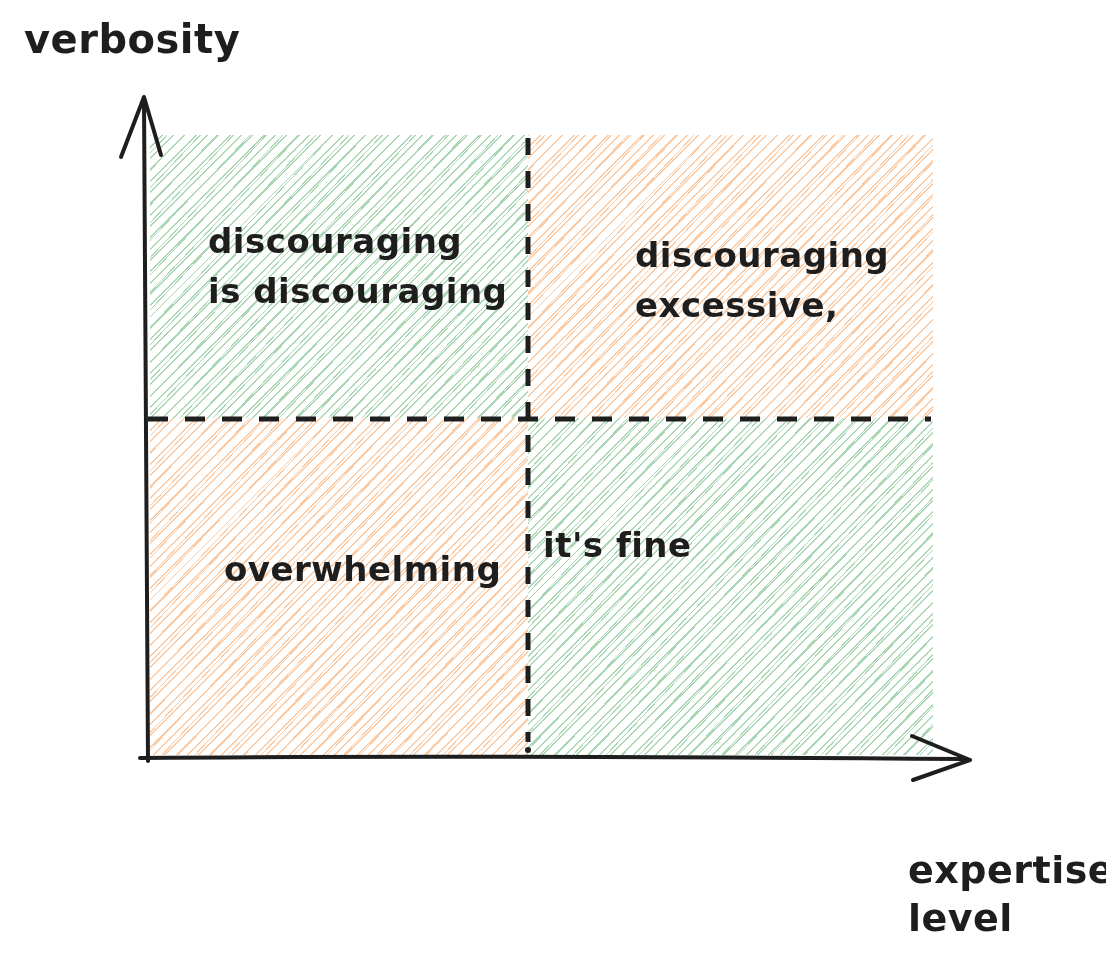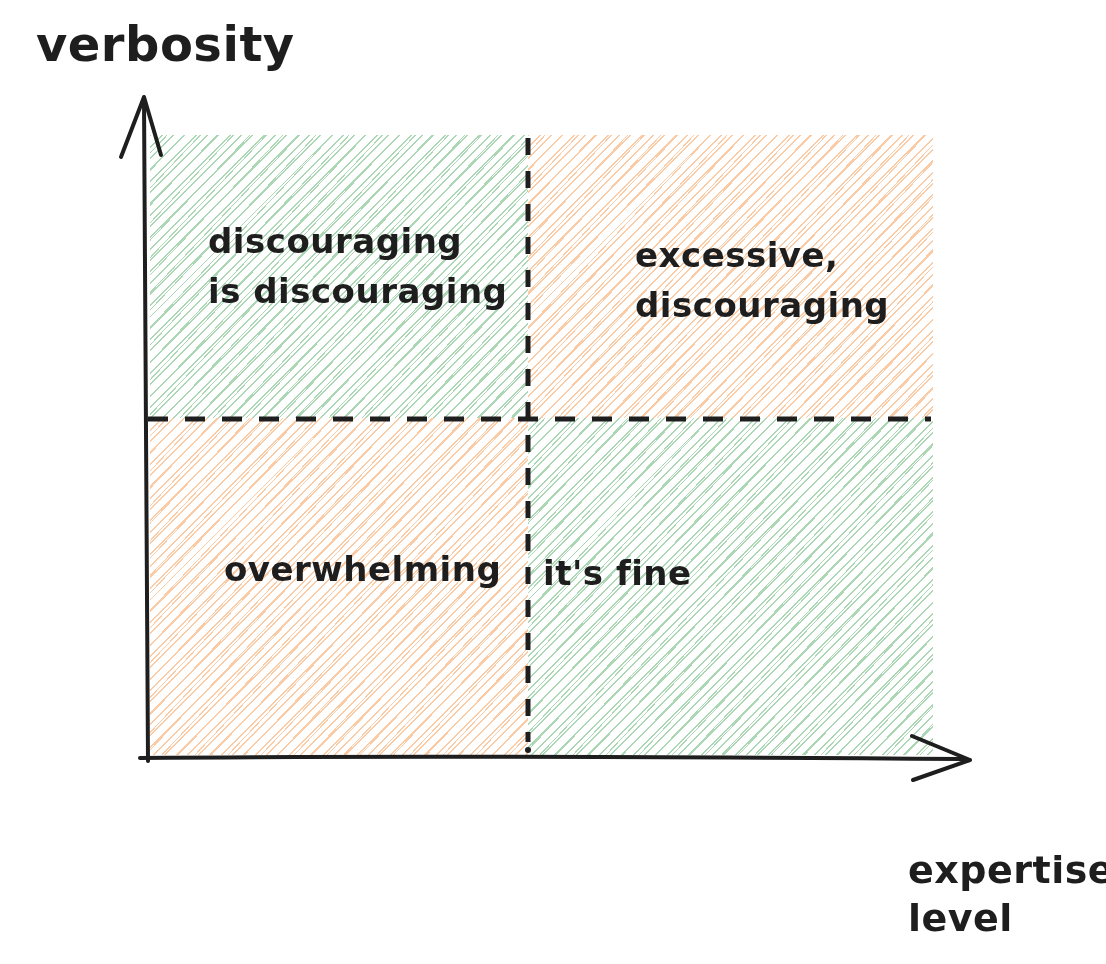--- a/index.html
+++ b/index.html
@@ -31,27 +31,27 @@
   
   svg.axes{position:absolute;left:0;top:0;}
   
   .label, .qtext{
     position:absolute;
     color:var(--ink);
     font-weight:600;
     letter-spacing:.5px;
     white-space:nowrap;
   }
-  .y-label{left:36px;top:16px;font-size:48px;}
+  .y-label{left:24px;top:16px;font-size:40px;}
   .x-label{left:908px;top:846px;font-size:38px;line-height:48px;}
   .qtext{font-size:34px;line-height:50px;}
   .t-tl{left:208px;top:216px;}
   .t-tr{left:635px;top:230px;}
   .t-bl{left:224px;top:544px;}
-  .t-br{left:543px;top:548px;}
+  .t-br{left:543px;top:520px;}
 </style>
 </head>
 <body>
 
 <div class="canvas">
 
   <div class="quad q-tl hatch-green"></div>
   <div class="quad q-tr hatch-orange"></div>
   <div class="quad q-bl hatch-orange"></div>
   <div class="quad q-br hatch-green"></div>
@@ -74,22 +74,22 @@
   <div class="label x-label">
     <div>expertise</div>
     <div>level</div>
   </div>
 
   <div class="qtext t-tl">
     <div>discouraging</div>
     <div>is discouraging</div>
   </div>
   <div class="qtext t-tr">
+    <div>discouraging</div>
     <div>excessive,</div>
-    <div>discouraging</div>
   </div>
   <div class="qtext t-bl">
     <div>overwhelming</div>
   </div>
   <div class="qtext t-br">
     <div>it's fine</div>
   </div>
 
 </div>
 

